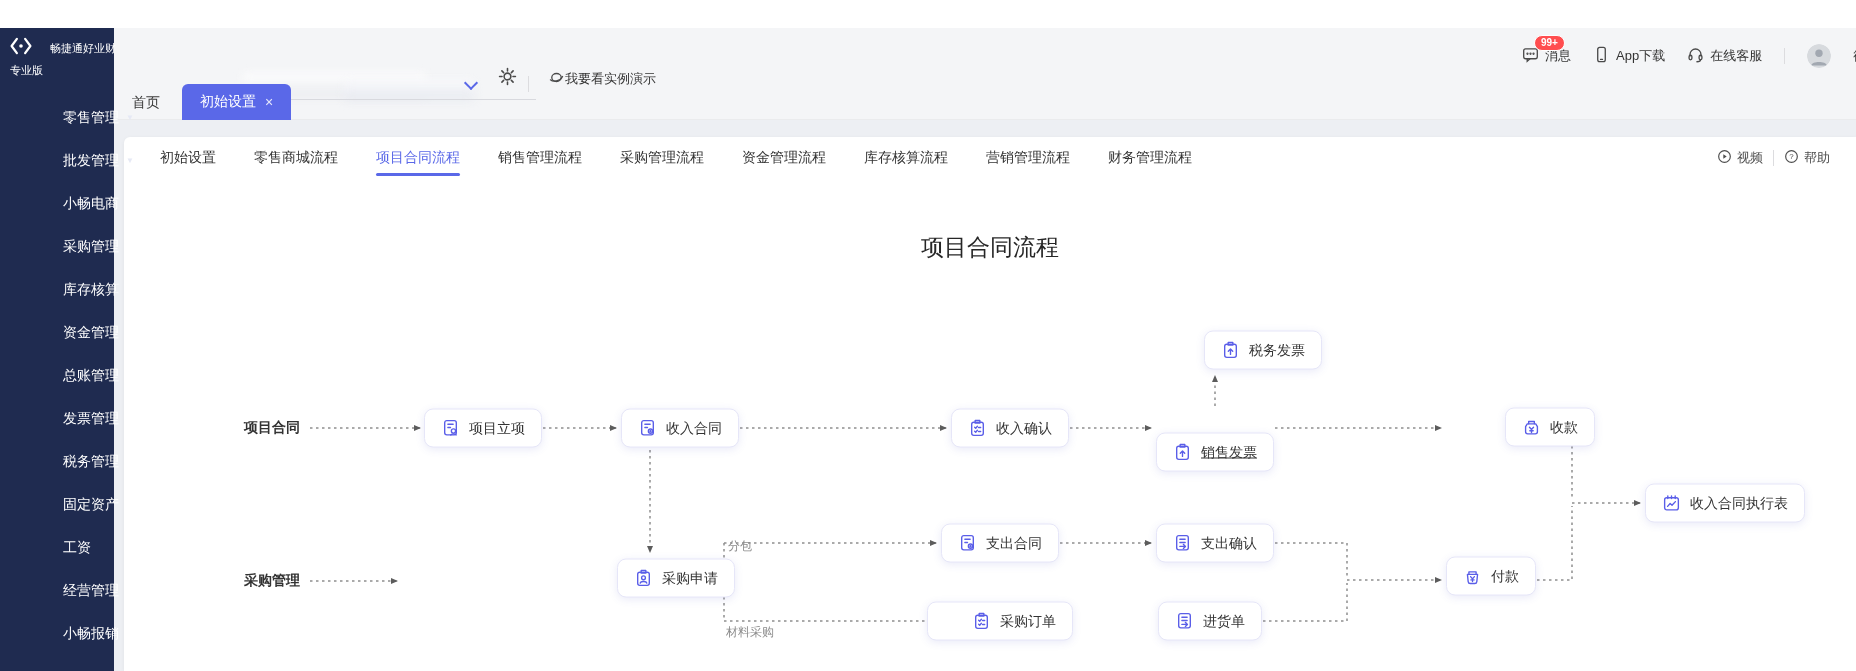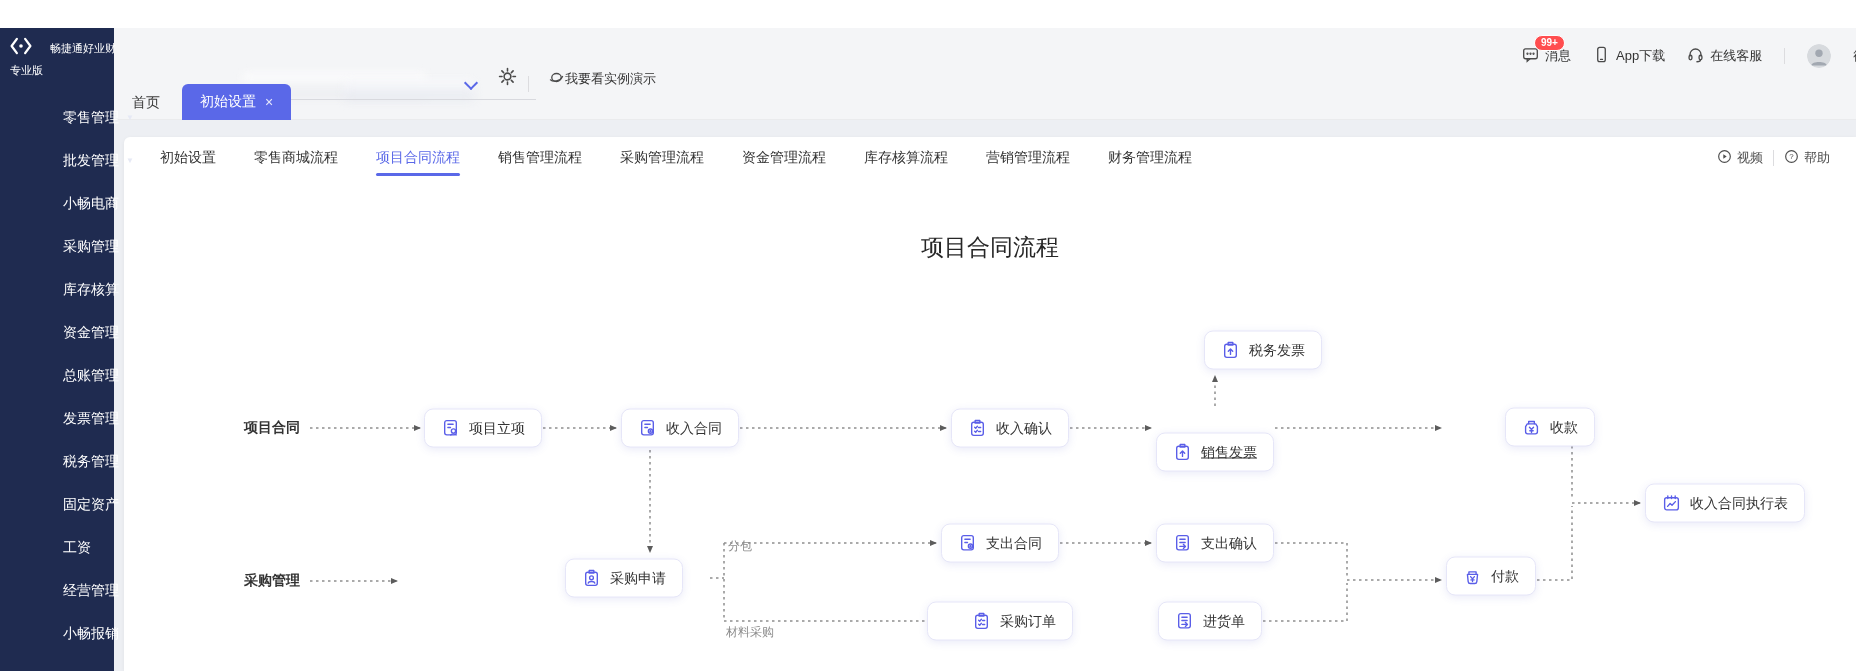--- a/index.html
+++ b/index.html
@@ -326,21 +326,21 @@
       <div class="node" style="left: 1550px; top: 427px;">
         <span class="nicon">
           <svg viewBox="0 0 18 18" width="19" height="19" fill="none" stroke="currentColor" stroke-width="1.3" stroke-linecap="round" stroke-linejoin="round">
             <path d="M5 6h8l1.6 2.6v4.9a2 2 0 01-2 2H5.4a2 2 0 01-2-2V8.6z"></path>
             <path d="M6.3 6V3.8h5.4V6"></path>
             <path d="M7.1 9.2L9 11.3l1.9-2.1M9 11.3v3M7.4 12.6h3.2"></path>
           </svg>
         </span>
         <span>收款</span>
       </div>
-      <div class="node" style="left: 624px; top: 578px;">
+      <div class="node" style="left: 676px; top: 578px;">
         <span class="nicon">
           <svg viewBox="0 0 18 18" width="19" height="19" fill="none" stroke="currentColor" stroke-width="1.3" stroke-linecap="round" stroke-linejoin="round">
             <rect x="3.5" y="3.5" width="11" height="12.5" rx="2"></rect>
             <path d="M6.8 1.8h4.4v2.6H6.8z"></path>
             <circle cx="9" cy="8.8" r="1.8"></circle>
             <path d="M5.9 13.8c.5-2 5.7-2 6.2 0"></path>
           </svg>
         </span>
         <span>采购申请</span>
       </div>

